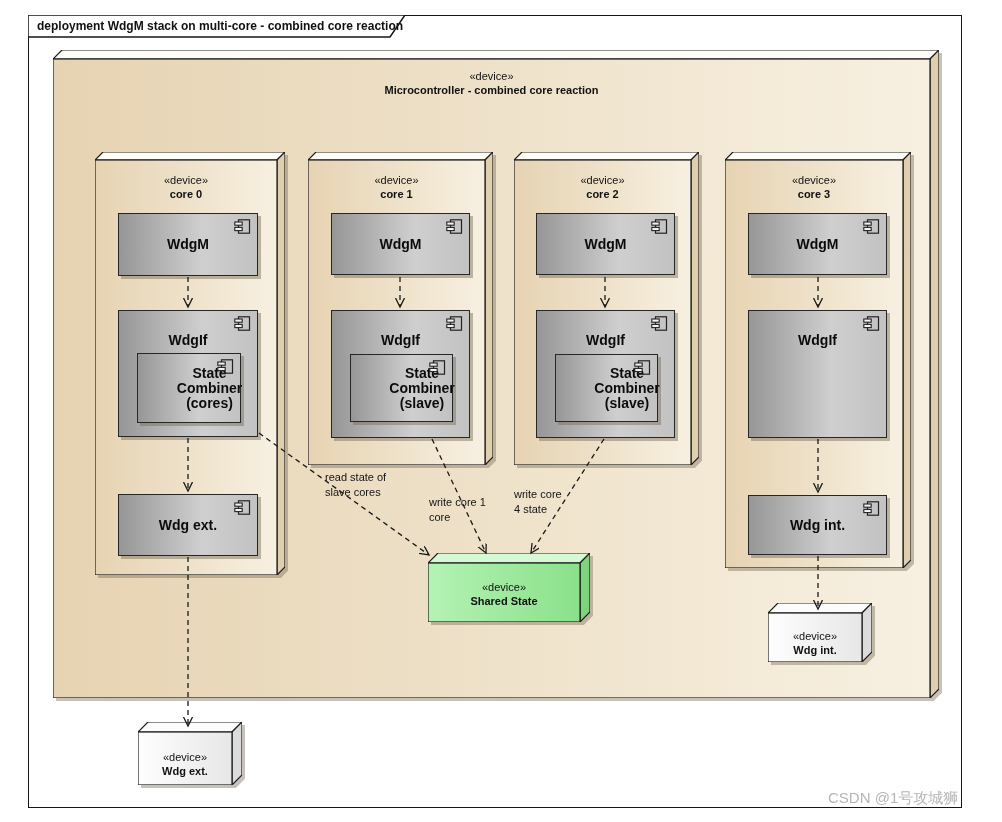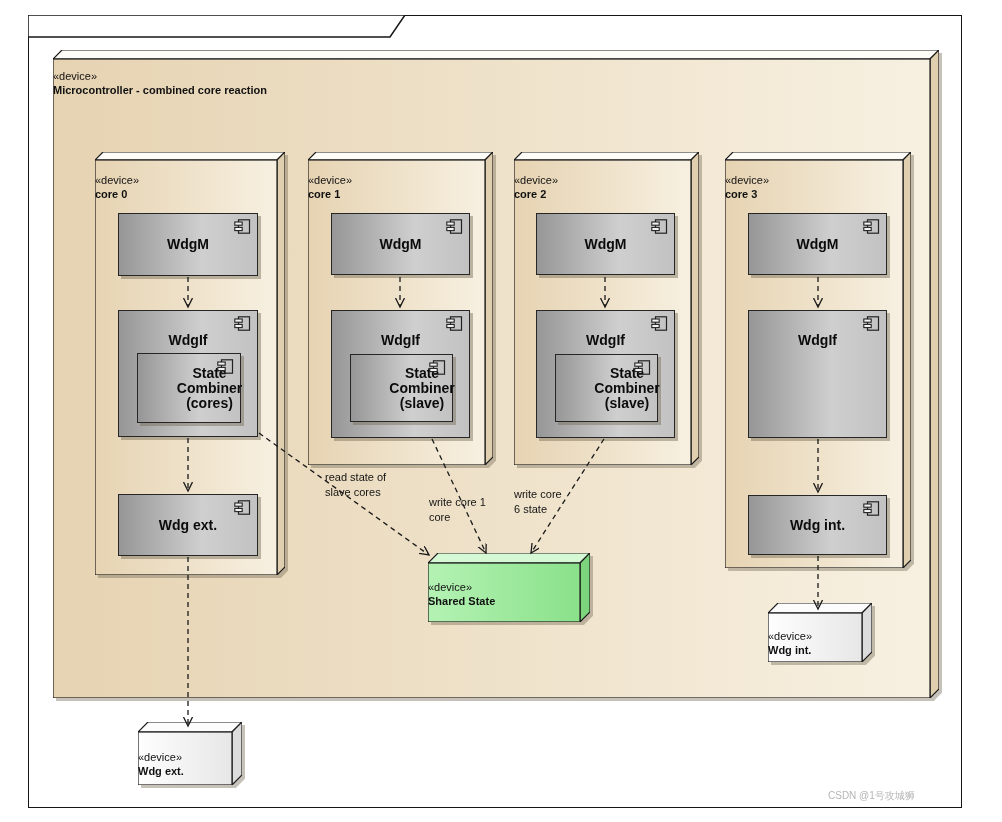--- a/index.html
+++ b/index.html
@@ -4,45 +4,46 @@
 <style>
   html,body{margin:0;padding:0;background:#ffffff;}
   #page{position:relative;width:1002px;height:822px;background:#fff;overflow:hidden;
         font-family:"Liberation Sans",sans-serif;color:#111;}
   .frame{position:absolute;left:28px;top:15px;width:934px;height:793px;
          border:1.5px solid #161616;box-sizing:border-box;z-index:0;background:#fff;}
   .tab-svg{position:absolute;left:28px;top:15px;z-index:2;}
   .tab-label{position:absolute;left:37px;top:19px;font-size:12px;font-weight:700;z-index:3;white-space:nowrap;}
   .box3d{position:absolute;}
   .box3d > svg{filter:drop-shadow(3px 3px 0 rgba(112,102,82,.40));}
-  .hdr{position:absolute;left:0;text-align:left;font-size:11px;line-height:14px;z-index:3;}
+  .hdr{position:absolute;left:0;text-align:center;font-size:11px;line-height:14px;z-index:3;}
   .hdr .st{display:block;font-weight:400;}
   .hdr .nm{display:block;font-weight:700;}
   .mc-heading{position:absolute;text-align:center;font-size:16px;font-weight:700;z-index:3;letter-spacing:.2px;}
   .component{position:absolute;z-index:3;box-sizing:border-box;border:1.2px solid #262626;
              background:linear-gradient(90deg,#969696 0%,#cfcfcf 60%,#c2c2c2 100%);
              box-shadow:3px 3px 0 rgba(116,106,86,.45);font-weight:700;font-size:14px;color:#0b0b0b;}
   .nested{z-index:4;padding-left:41px;}
   .comp-center{display:flex;align-items:center;justify-content:center;text-align:center;line-height:15px;}
   .comp-label-top{position:absolute;left:0;width:100%;text-align:center;top:21px;}
   .uml-icon{position:absolute;top:5px;right:6px;}
   .edge-label{position:absolute;z-index:5;font-size:11px;line-height:15px;color:#141414;}
   .edge-label span{display:block;}
   .overlay{position:absolute;left:0;top:0;z-index:6;pointer-events:none;}
-  .watermark{position:absolute;left:828px;top:789px;z-index:8;color:#b5b5b5;font-size:10px;white-space:nowrap;}
+  .watermark{position:absolute;left:828px;top:789px;z-index:8;color:#b5b5b5;font-size:15px;white-space:nowrap;}
 </style>
 </head>
 <body>
 
 <div id="page">
 
   <div class="frame"></div>
   <svg class="tab-svg" width="380" height="24">
     <polygon points="0,0 377,0 362,22 0,22" fill="#ffffff" stroke="#161616" stroke-width="1.5"></polygon>
   </svg>
+  <div class="tab-label">deployment WdgM stack on multi-core - combined core reaction</div>
 
   <div class="box3d" style="left:53px;top:50px;width:886px;height:648px;z-index:1;">
       <svg width="886" height="648" style="position:absolute;left:0;top:0;">
         <defs>
           <linearGradient id="bx0" x1="0" y1="0" x2="1" y2="0">
             <stop offset="0" stop-color="#e6d3b2"></stop>
             <stop offset="1" stop-color="#f7f0e1"></stop>
           </linearGradient>
         </defs>
         <polygon points="0,9 9,0 886,0 877,9" fill="#fdfcf6" stroke="#1c1c1c" stroke-width="1.2"></polygon>
@@ -316,17 +317,17 @@
   <div class="edge-label" style="left:325px;top:470px;">
     <span>read state of</span>
     <span>slave cores</span>
   </div>
   <div class="edge-label" style="left:429px;top:495px;">
     <span>write core 1</span>
     <span>core</span>
   </div>
   <div class="edge-label" style="left:514px;top:487px;">
     <span>write core</span>
-    <span>6 state</span>
+    <span>4 state</span>
   </div>
 
   <div class="watermark">CSDN @1号攻城狮</div>
 </div>
 
 </body></html>

